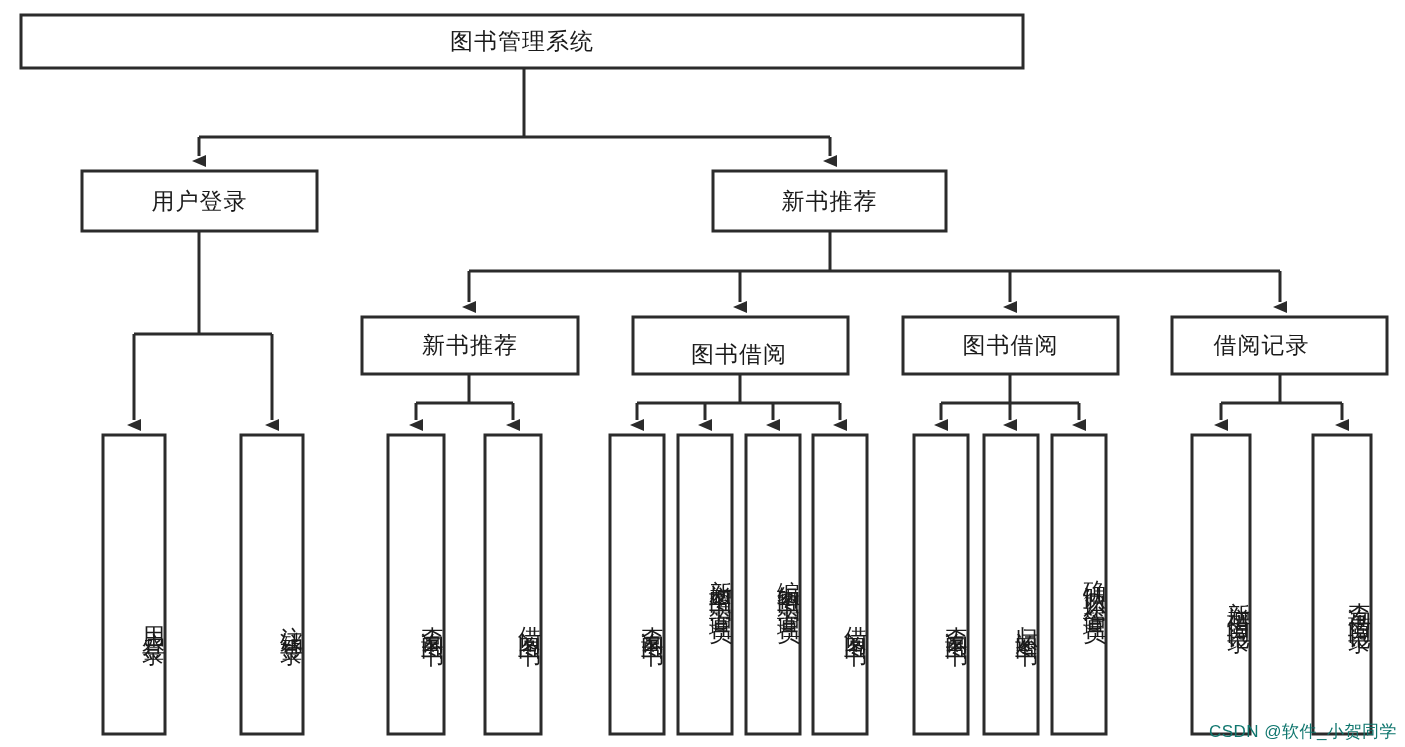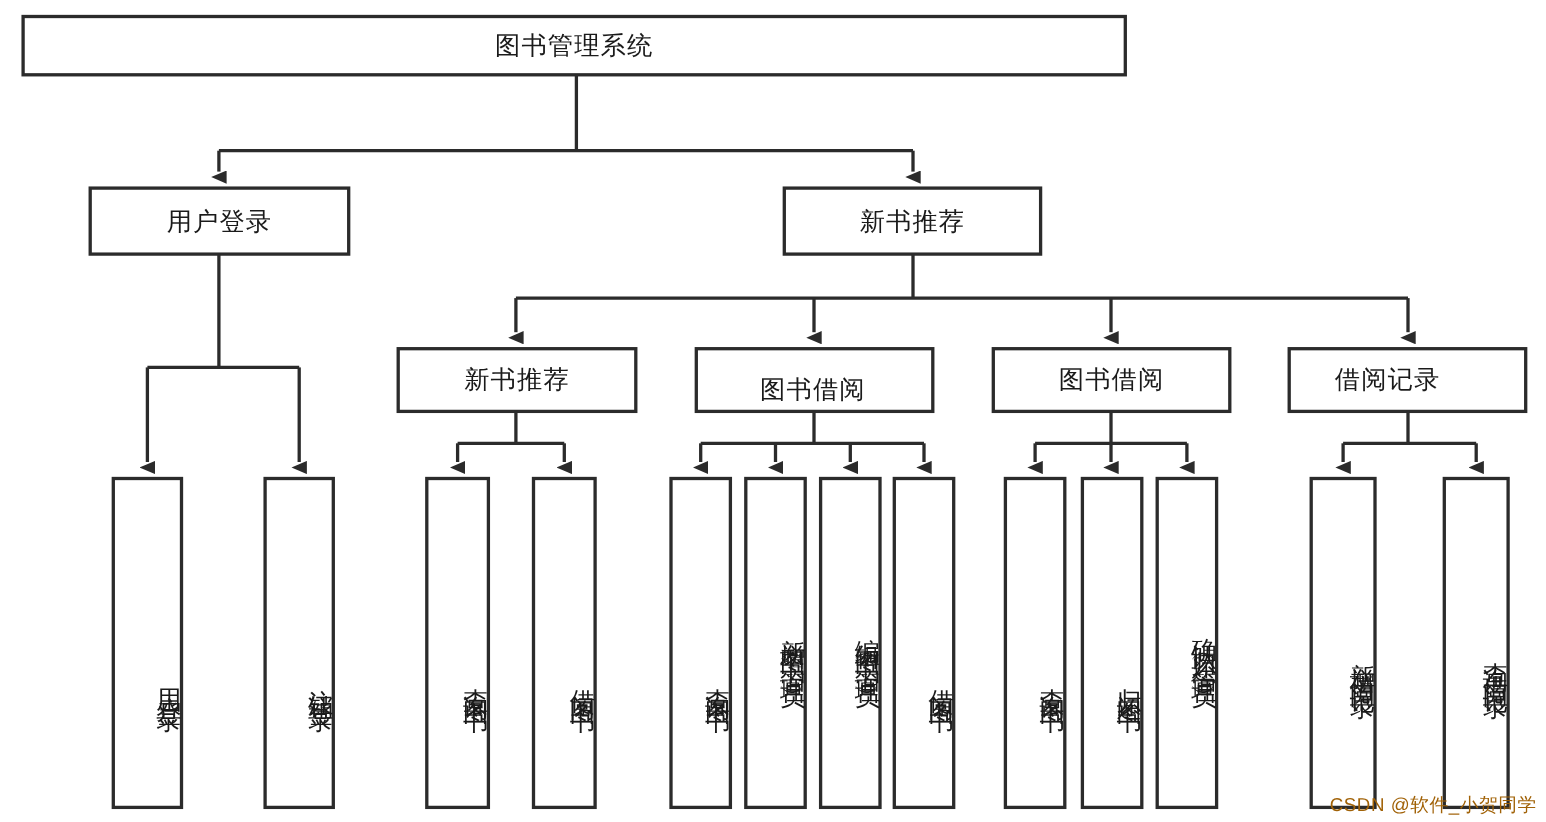--- a/index.html
+++ b/index.html
@@ -63,21 +63,21 @@
     text-orientation: upright;
     letter-spacing: 6px;
     line-height: 1;
     pointer-events: none;
   }
   .watermark {
     position: absolute;
     right: 8px;
     bottom: 4px;
     font-size: 17px;
-    color: #a16207;
+    color: #0f766e;
     letter-spacing: 0.5px;
     white-space: nowrap;
   }
 </style>
 </head>
 <body>
 
 <div id="diagram-root">
 
   <svg class="canvas" viewBox="0 0 1405 747">

